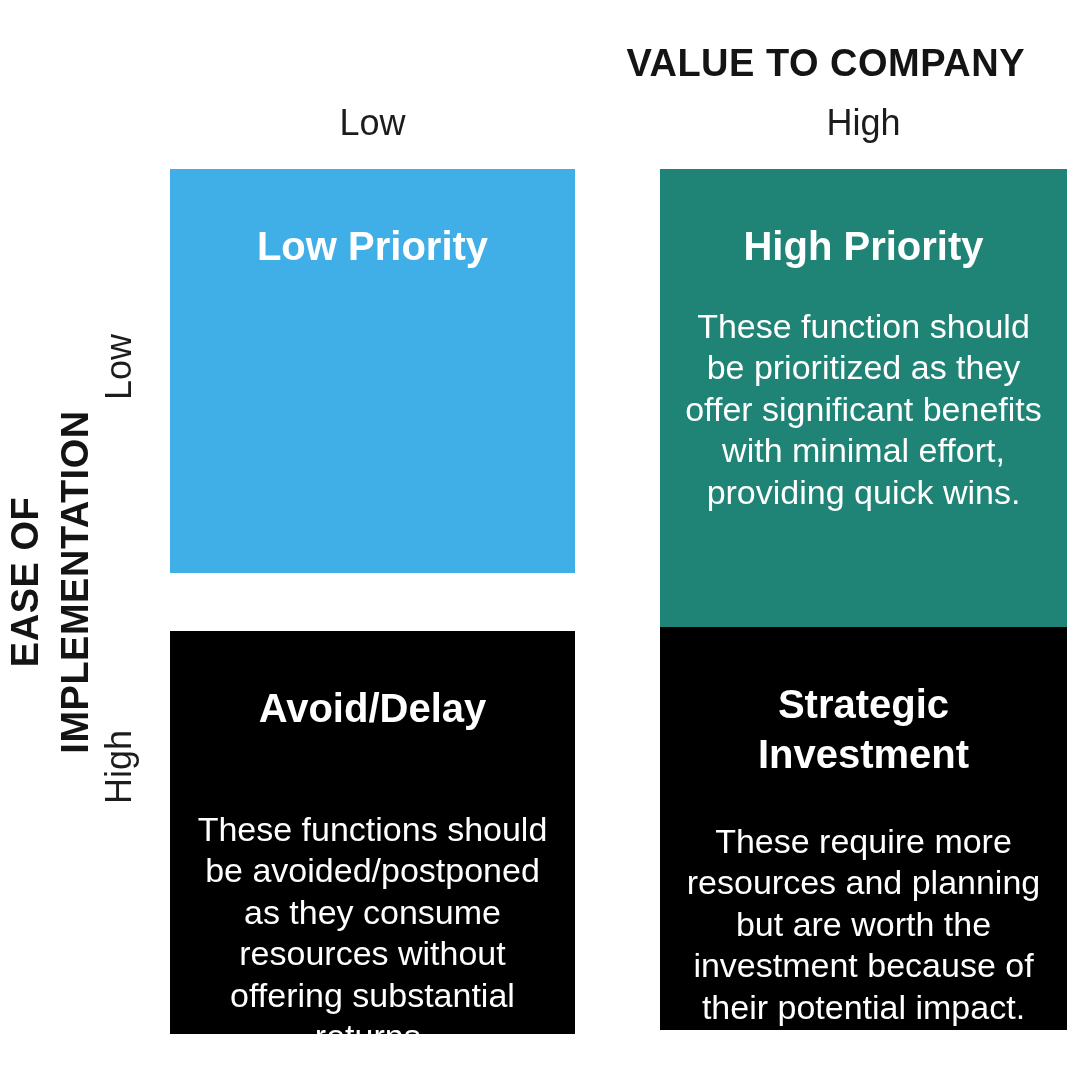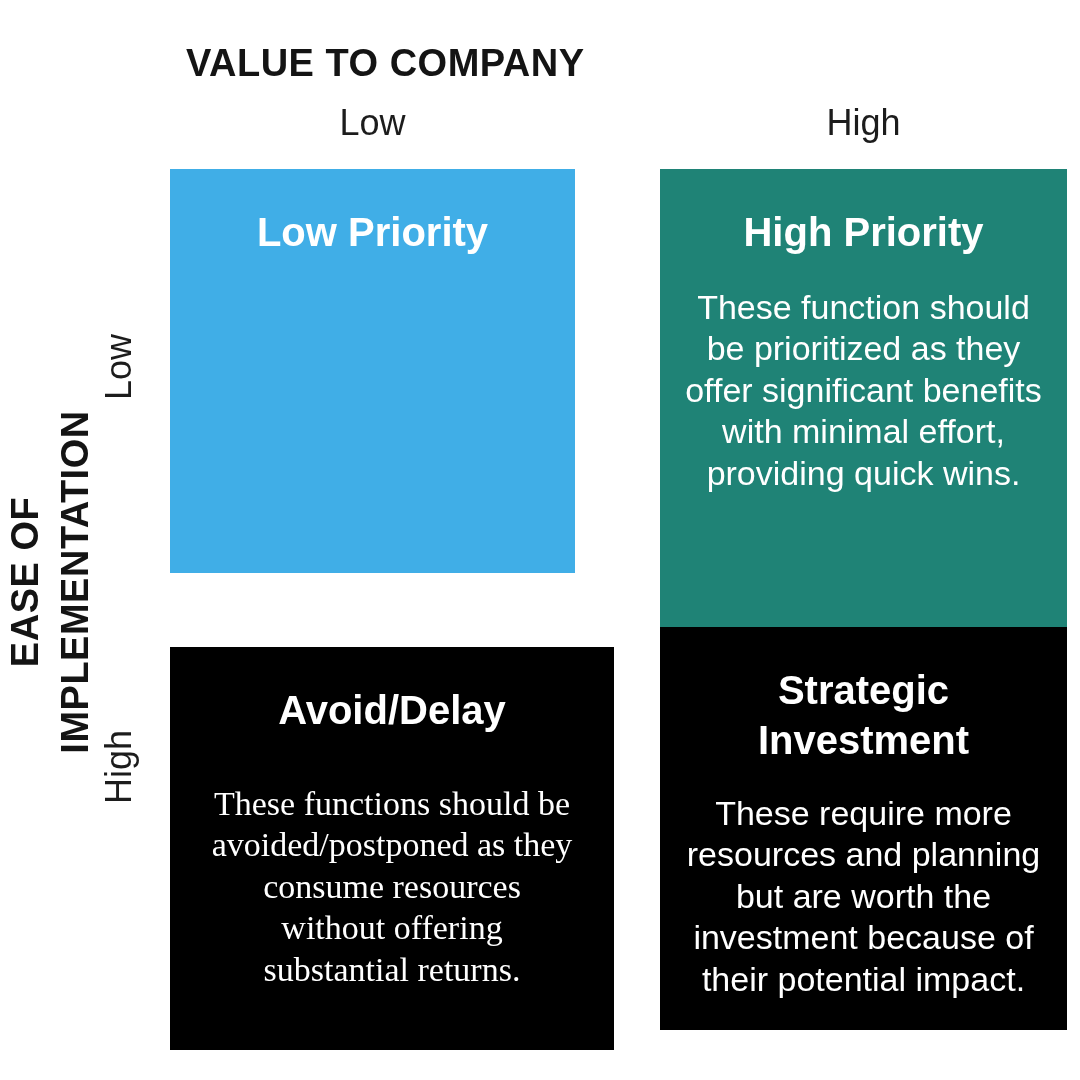--- a/index.html
+++ b/index.html
@@ -17,24 +17,24 @@
     position: relative;
     width: 1080px;
     height: 1080px;
     background: #ffffff;
     overflow: hidden;
   }
 
   
   .x-title {
     position: absolute;
-    left: 186px;
+    left: 170px;
     top: 42px;
     width: 855px;
-    text-align: left;
+    text-align: right;
     font-size: 38px;
     font-weight: 700;
     color: #141414;
     letter-spacing: 0.5px;
   }
   .x-label {
     position: absolute;
     top: 102px;
     text-align: center;
     font-size: 36px;
@@ -73,39 +73,39 @@
     box-sizing: border-box;
     display: flex;
     flex-direction: column;
     align-items: center;
     text-align: center;
     color: #ffffff;
     padding: 38px 10px 10px 10px;
   }
   .q-lp { left: 170px; top: 169px; width: 405px; height: 404px; }
   .q-hp { left: 660px; top: 169px; width: 407px; height: 512px; }
-  .q-ad { left: 170px; top: 647px; width: 444px; height: 403px; }
+  .q-ad { left: 170px; top: 631px; width: 405px; height: 403px; }
   .q-si { left: 660px; top: 627px; width: 407px; height: 403px; }
 
   .quad-title {
-    margin: 0;
+    margin: 14px;
     font-size: 40px;
     font-weight: 700;
     line-height: 1.25;
     max-width: 330px;
   }
   .quad-body {
     margin: 24px 0 0 0;
     font-size: 34px;
     line-height: 1.22;
     max-width: 370px;
     white-space: pre-wrap;
   }
-  .q-hp .quad-body { margin-top: 30px; }
-  .q-ad .quad-body { margin-top: 48px; font-family: Liberation Serif, serif; }
+  .q-hp .quad-body { margin-top: 21px; }
+  .q-ad .quad-body { margin-top: 62px; }
   .q-si .quad-body { margin-top: 28px; }
 </style>
 </head>
 <body>
 
 <div class="canvas">
 
   <div class="x-title">VALUE TO COMPANY</div>
 
   <div class="x-label x-label-low">Low</div>

